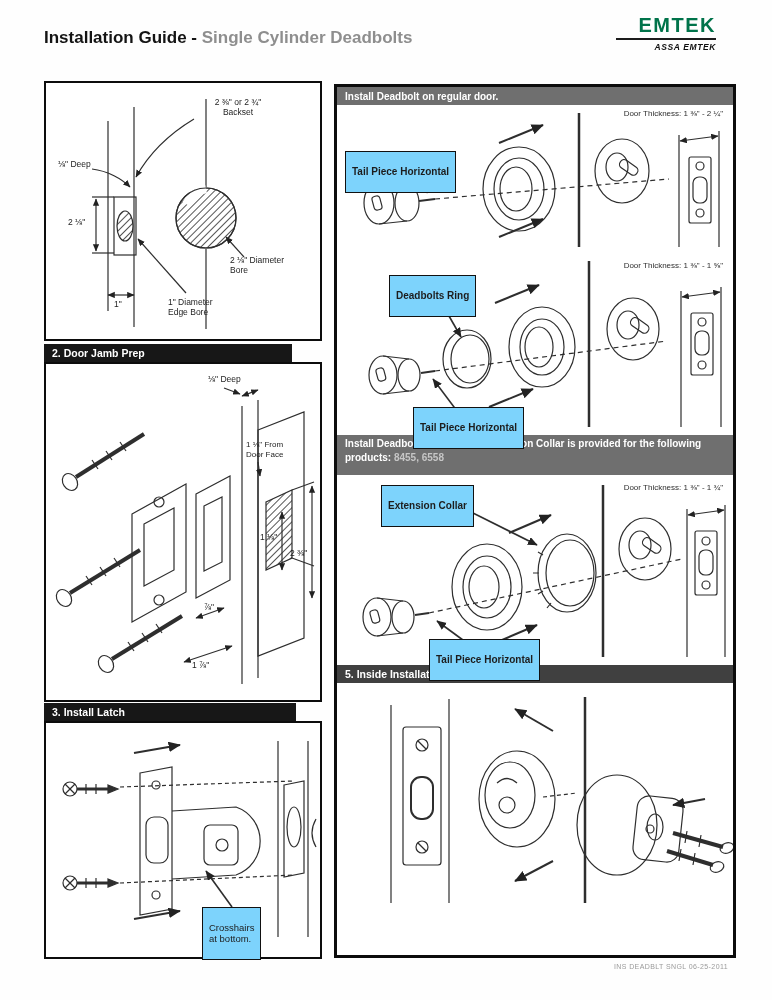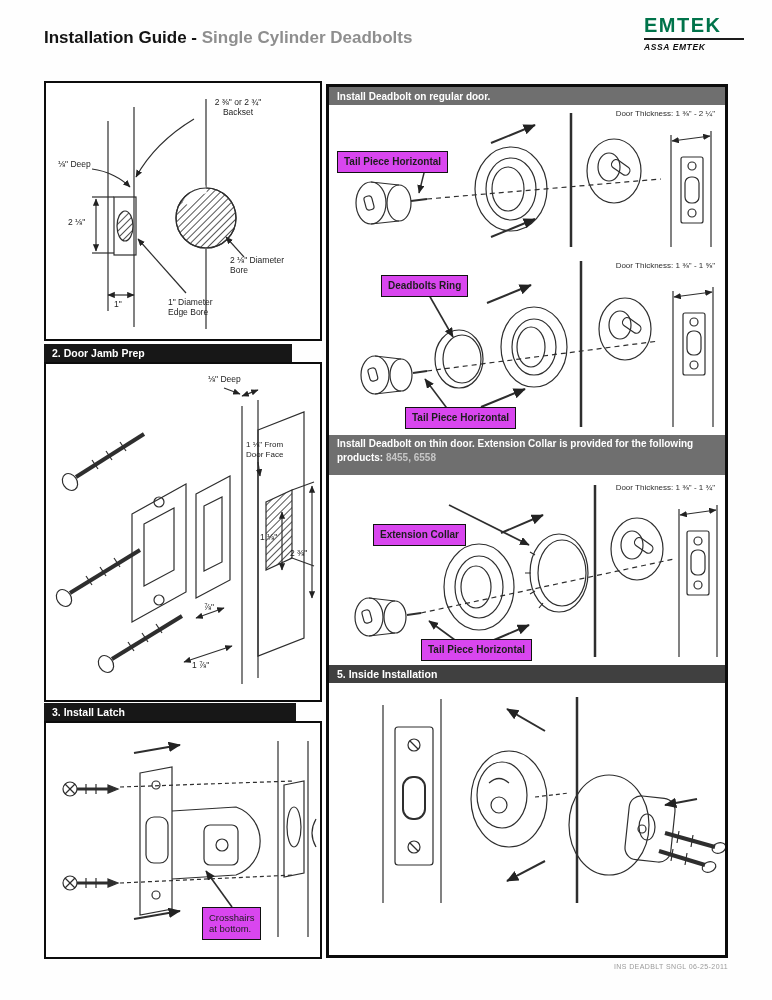--- a/index.html
+++ b/index.html
@@ -3,47 +3,47 @@
 <meta charset="utf-8">
 <style>
   * { margin:0; padding:0; box-sizing:border-box; }
   html,body { background:#ffffff; }
   .page { position:relative; width:772px; height:1000px; background:#fefefe;
           font-family:"Liberation Sans", sans-serif; overflow:hidden; }
 
   
   .h-title { position:absolute; left:44px; top:28px; font-size:17px; font-weight:bold; color:#141414; }
   .h-title .sub { color:#8e8e8e; }
-  .logo { position:absolute; right:28px; top:14px; width:100px; text-align:left; }
+  .logo { position:absolute; right:56px; top:14px; width:100px; text-align:right; }
   .logo-name { color:#00734A; font-weight:bold; font-size:20px; letter-spacing:1.5px;
                border-bottom:2.5px solid #1c1c1c; padding-bottom:1px; }
   .logo-sub { font-size:8.5px; font-weight:bold; font-style:italic; letter-spacing:0.6px;
               color:#101010; margin-top:2px; }
 
   
   .secbar { position:absolute; background:#171717; color:#fff; font-size:10.5px;
             font-weight:bold; padding:3px 0 0 8px; }
   .lbox { position:absolute; left:44px; width:278px; background:#fff; border:2px solid #0c0c0c; }
   .lbox-inner { position:relative; width:100%; height:100%; }
 
-  .rcol { position:absolute; left:326px; top:84px; width:402px; height:874px;
+  .rcol { position:absolute; left:334px; top:84px; width:402px; height:874px;
           border:3px solid #0c0c0c; background:#fff; display:flex; flex-direction:column; }
   .rbar { background:#6f6f6f; color:#fff; font-weight:bold; font-size:10px;
           padding:2px 8px; line-height:1.35; }
   .rbar.one { height:18px; padding-top:3px; }
   .rbar.two { height:40px; }
   .rbar .products { color:#c6c6c6; }
   .rblack { background:#404040; height:18px; color:#fff; font-weight:bold;
             font-size:10.5px; padding:3px 0 0 8px; }
   .rbox { position:relative; background:#fff; }
 
   
   .dlabel { position:absolute; font-size:8.5px; color:#1d1d1d; line-height:1.2; white-space:pre-line; }
   .c { text-align:center; }
-  .boxed { border:1.5px solid #111; background:#d946ef; padding:4px 6px; font-weight:bold;
+  .boxed { border:1.5px solid #111; background:#7dd3fc; padding:14px 6px; font-weight:bold;
            font-size:10px; white-space:nowrap; }
   .boxed.ml { white-space:pre-line; font-weight:normal; font-size:9.5px; }
   .thick { font-size:8px; color:#2e2e2e; }
   svg { position:absolute; inset:0; width:100%; height:100%; display:block; }
   .footer { position:absolute; right:44px; top:963px; font-size:7px; color:#9a9a9a; letter-spacing:0.4px; }
 </style>
 </head>
 <body>
 
 <div class="page">
@@ -343,21 +343,21 @@
           <circle cx="369" cy="66" r="4"></circle>
             <circle cx="369" cy="110" r="4"></circle>
           <line x1="351" y1="40" x2="387" y2="35" marker-start="url(#a6)" marker-end="url(#a6)"></line>
           <line x1="172" y1="58" x2="214" y2="40" stroke-width="2" marker-end="url(#a6)"></line>
           <line x1="158" y1="168" x2="200" y2="150" stroke-width="2" marker-end="url(#a6)"></line>
           <path d="M120,30 L200,70" stroke-width="1.6" marker-end="url(#a6)"></path>
           <path d="M130,168 L100,146" stroke-width="1.6" marker-end="url(#a6)"></path>
         </g>
       </svg>
       <span class="dlabel thick" style="right:10px;top:8px;">Door Thickness: 1 ⅜" - 1 ¾"</span>
-      <span class="dlabel boxed" style="left:44px;top:10px;margin-top:39px;">Extension Collar</span>
+      <span class="dlabel boxed" style="left:44px;top:10px;">Extension Collar</span>
       <span class="dlabel boxed" style="left:92px;top:164px;">Tail Piece Horizontal</span>
     </div>
 
     <div class="rblack">5. Inside Installation</div>
 
     <div class="rbox" style="height:238px;">
       <svg viewBox="0 0 396 238">
         <defs>
           <marker id="a7" viewBox="0 0 8 8" markerWidth="7" markerHeight="7" refX="6.5" refY="3" orient="auto-start-reverse">
             <path d="M0,0L7,3L0,6Z" fill="#222"></path>

